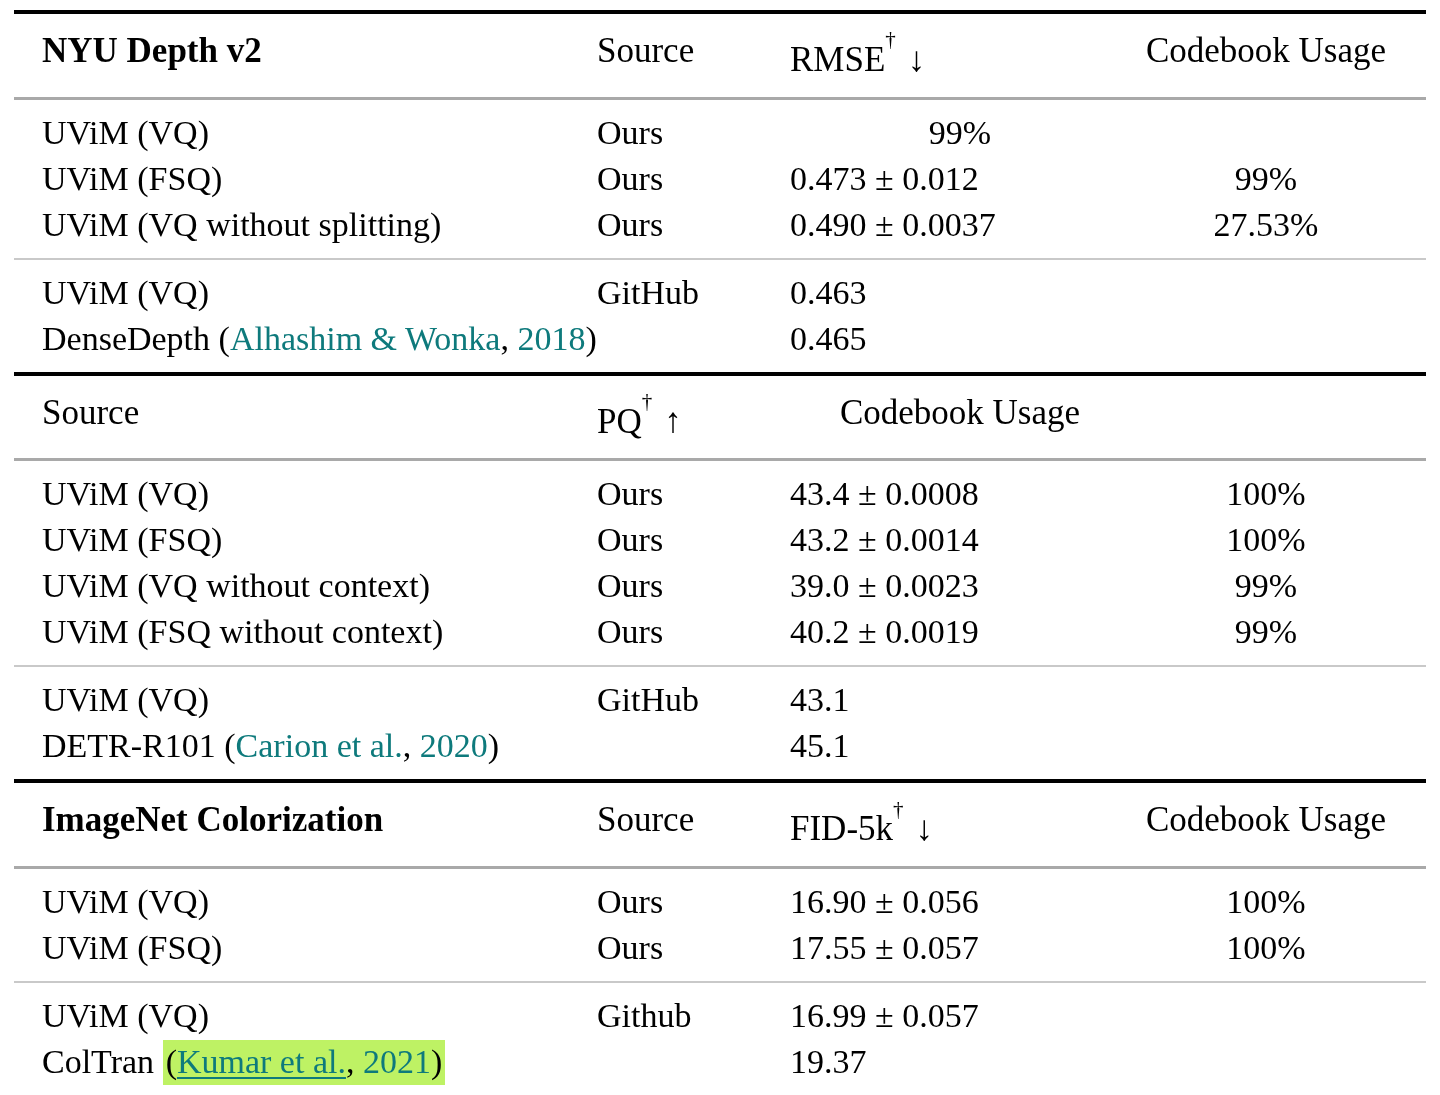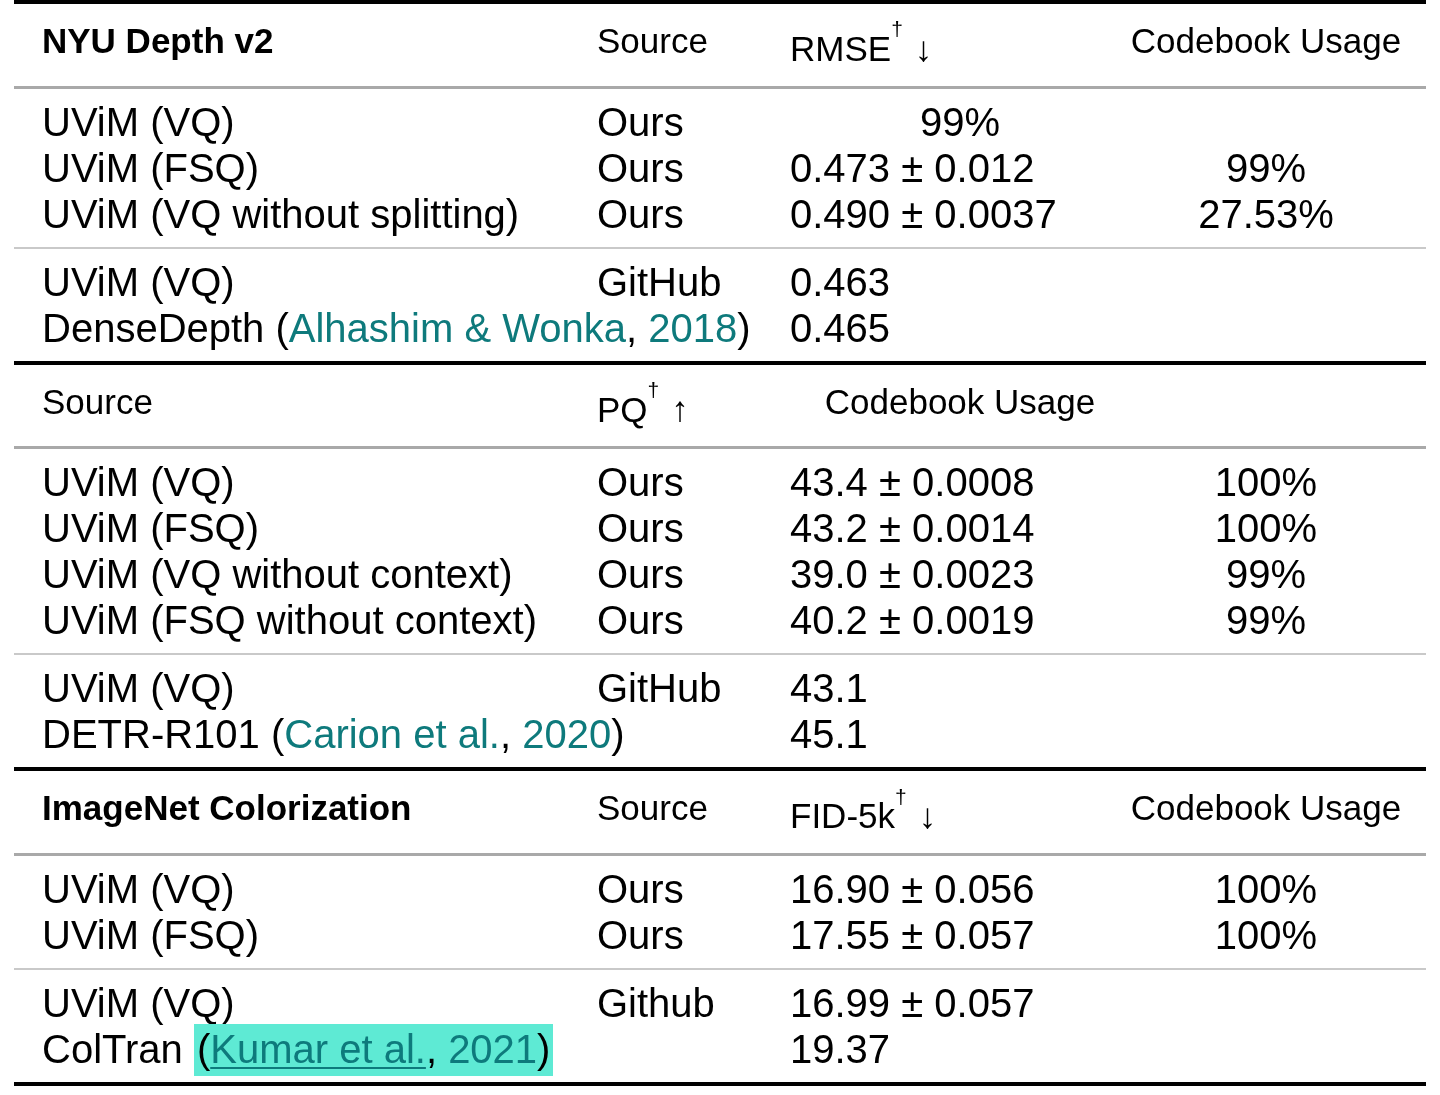--- a/index.html
+++ b/index.html
@@ -5,23 +5,24 @@
   html, body {
     margin: 0;
     padding: 0;
     background: #ffffff;
   }
   #page {
     position: relative;
     width: 1440px;
     height: 1095px;
     background: #ffffff;
-    font-family: Liberation Sans, sans-serif;
+    font-family: Liberation Serif, serif;
     color: #000000;
     box-sizing: border-box;
+    padding-top: 10px;
     overflow: hidden;
   }
   .tbl {
     margin: 0 14px;
   }
   .rule-thick {
     height: 4px;
     background: #000000;
   }
   .rule-mid {
@@ -57,41 +58,41 @@
     top: -0.55em;
   }
   .arrow {
     margin-left: 12px;
   }
   .group {
     padding-top: 10px;
     padding-bottom: 10px;
   }
   .group .cell {
-    font-size: 40px;
+    font-size: 34px;
     line-height: 46px;
     height: 46px;
     white-space: nowrap;
   }
   .c-usage {
     text-align: center;
   }
   .cite-link {
     color: #0e7a7c;
     cursor: pointer;
     margin-top: 20px;
   }
   .cite-underline {
     text-decoration: underline;
     text-decoration-color: #0e7a7c;
     text-decoration-thickness: 2px;
     text-underline-offset: 4px;
   }
   .cite-highlight {
-    background: #5eead4;
+    background: #bef264;
     padding: 3px 3px 5px 3px;
   }
 </style>
 </head>
 <body>
 
 <div id="page">
   <div class="tbl">
 
     <div class="rule-thick"></div>

